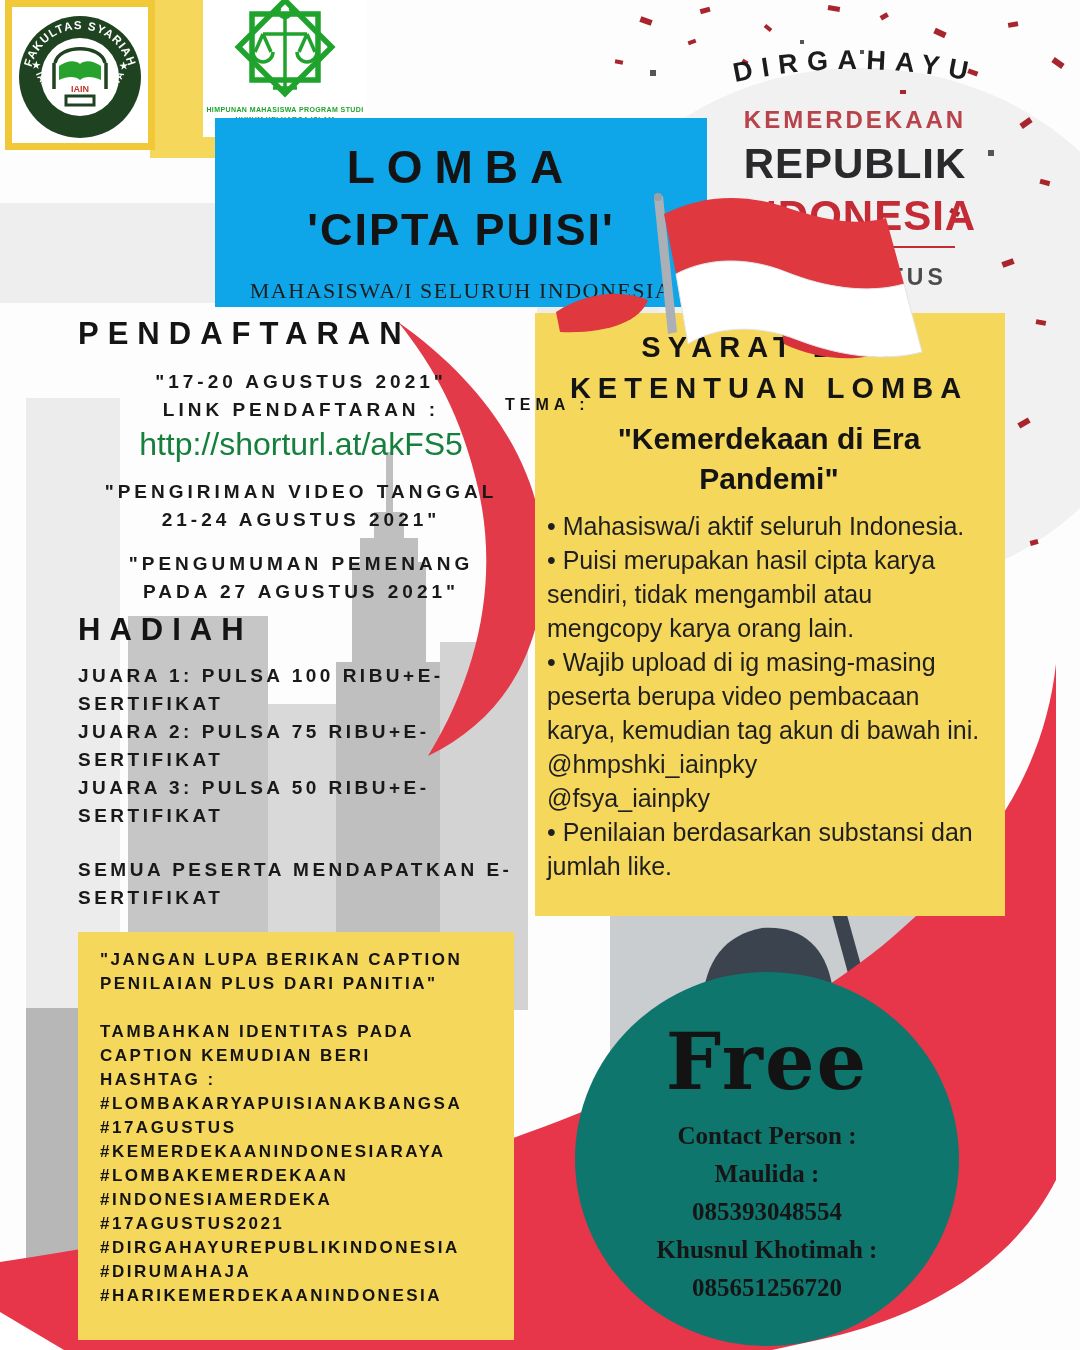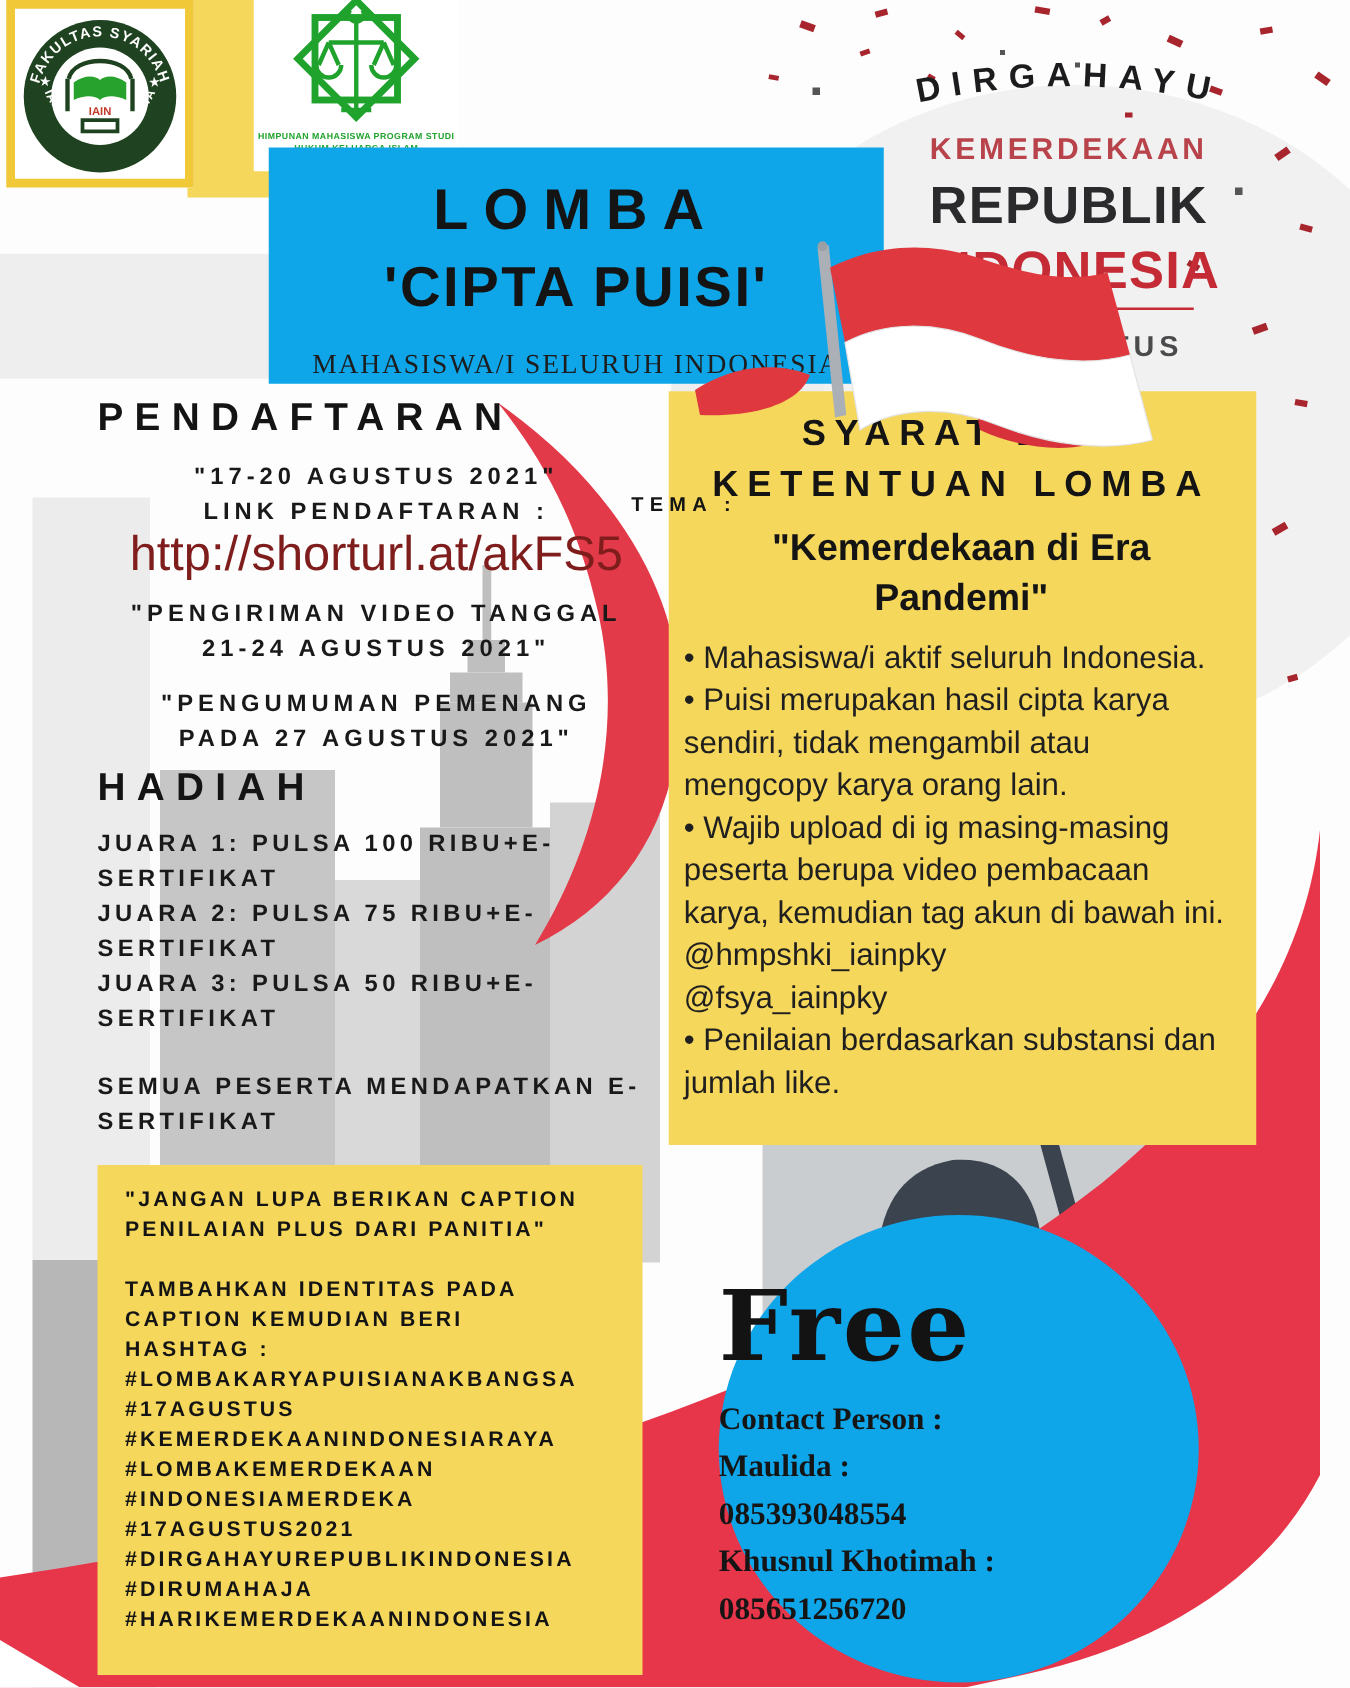--- a/index.html
+++ b/index.html
@@ -26,42 +26,42 @@
   .hero-l2{font-size:24px;font-weight:700;letter-spacing:3px;color:#b8434b;margin-top:-4px;}
   .hero-l3{font-size:42px;font-weight:700;letter-spacing:1px;color:#2a2a2c;margin-top:6px;}
   .hero-l4{font-size:42px;font-weight:700;letter-spacing:1px;color:#c42b35;margin-top:4px;}
   .hero-rule{width:200px;height:0;border-top:2px solid #c42b35;margin:6px auto 0;}
   .hero-l5{font-size:23px;font-weight:700;letter-spacing:4px;color:#4b4b4d;margin-top:16px;}
 
   
   .sec-pend{left:78px;top:316px;width:446px;}
   .sec-head{font-size:31px;font-weight:700;letter-spacing:9px;color:#141414;}
   .sp-line{font-size:19px;font-weight:700;letter-spacing:4px;line-height:28px;color:#191919;}
-  .sp-url{font-family:"Liberation Sans",sans-serif;font-size:39px;font-weight:400;letter-spacing:0;color:#7f1d1d;line-height:40px;}
+  .sp-url{font-family:"Liberation Sans",sans-serif;font-size:32px;font-weight:400;letter-spacing:0;color:#15803d;line-height:40px;}
   .gap16{margin-top:16px;} .gap14{margin-top:14px;}
   .sec-had{left:78px;top:612px;width:446px;}
   .prize{margin:0;font-size:19px;font-weight:700;letter-spacing:3.5px;line-height:28px;color:#191919;}
   .prizes{margin-top:14px;}
   .note{margin-top:26px;}
 
   
   .syarat{left:535px;top:313px;width:470px;height:603px;background:#f5d75c;box-sizing:border-box;padding:18px 14px 0 12px;}
   .sy-h{font-size:29px;font-weight:700;letter-spacing:7px;color:#141414;text-align:center;}
   .sy-h2{margin-top:8px;}
   .sy-tema{font-size:30px;font-weight:700;color:#141414;text-align:center;margin-top:14px;line-height:40px;}
   .sy-rules{margin-top:10px;font-size:25px;line-height:34px;color:#1f1f1f;}
   .sy-rules p{margin:0;}
   .tema-label{left:505px;top:396px;font-size:16px;font-weight:700;letter-spacing:5px;color:#141414;}
 
   
   .caption{left:78px;top:932px;width:436px;height:408px;background:#f5d75c;box-sizing:border-box;padding:16px 0 0 22px;}
   .cap-line{font-size:17px;font-weight:700;letter-spacing:2.5px;line-height:24px;min-height:24px;color:#141414;white-space:nowrap;}
 
   
-  .free{left:575px;top:972px;width:384px;height:374px;background:#0ea5e9;border-radius:50%;text-align:left;box-sizing:border-box;padding-top:44px;}
+  .free{left:575px;top:972px;width:384px;height:374px;background:#0f766e;border-radius:50%;text-align:center;box-sizing:border-box;padding-top:44px;}
   .free-word{font-family:"DejaVu Serif",serif;font-size:78px;font-weight:700;color:#131313;letter-spacing:2px;}
   .contact{margin-top:10px;font-family:"Liberation Serif",serif;font-size:25px;font-weight:700;line-height:38px;color:#151515;}
 
   .z0{z-index:0;} .z1{z-index:1;} .z2{z-index:2;} .z3{z-index:3;} .z4{z-index:4;}
 </style>
 </head>
 <body>
 
 <div class="poster">
 

